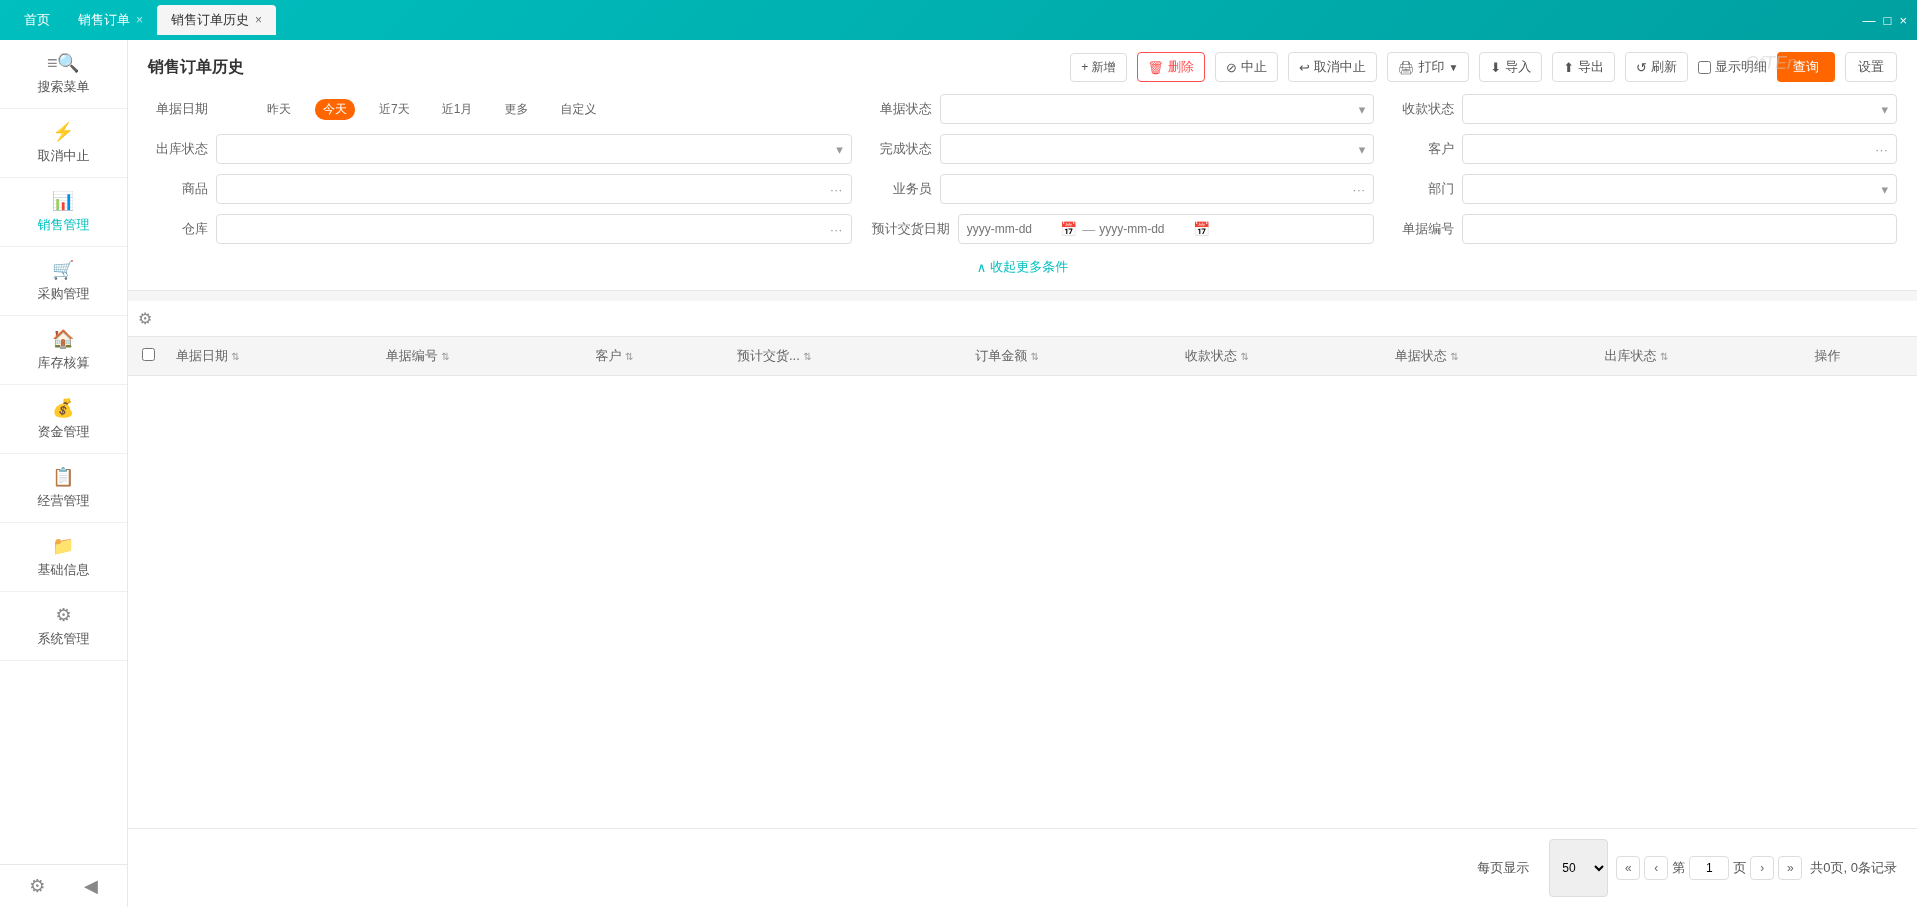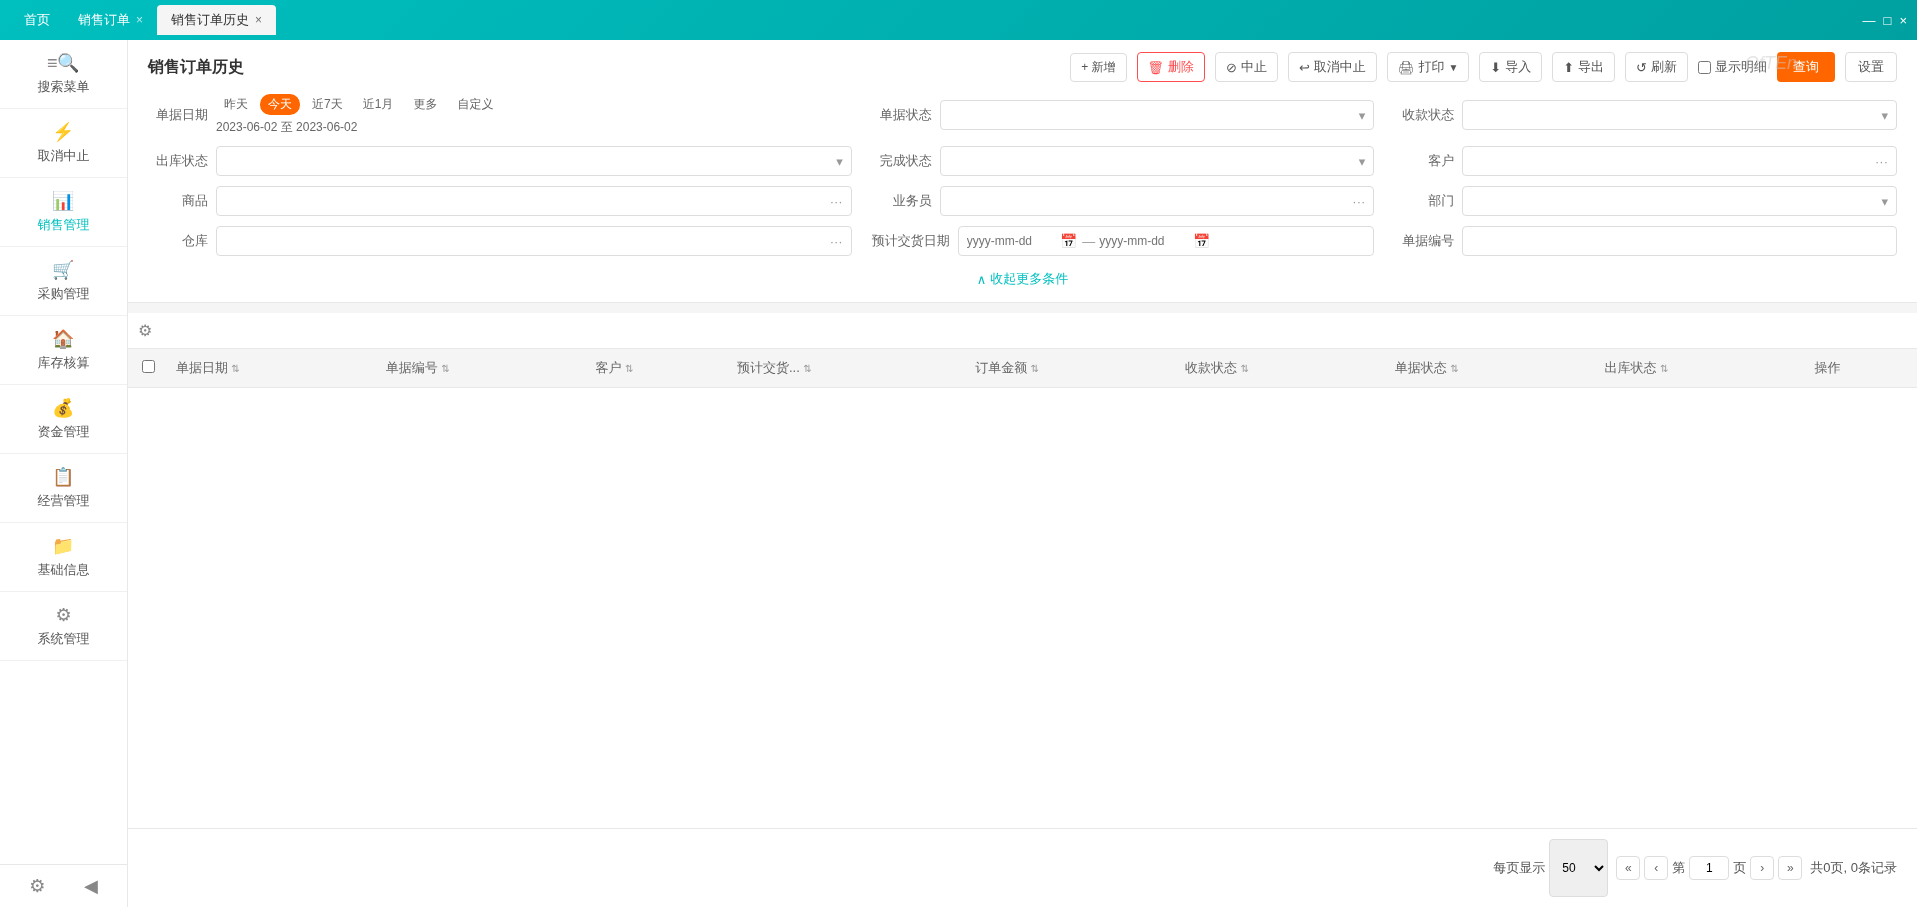--- a/index.html
+++ b/index.html
@@ -192,21 +192,22 @@
       padding: 0 8px;
       background: white;
       position: relative;
     }
     .filter-control .placeholder { color: #bbb; flex: 1; }
     .filter-control .arrow { color: #999; margin-left: auto; }
     .filter-control .dots { color: #999; margin-left: auto; }
     .date-row {
       display: flex;
       align-items: center;
-      gap: 4px;
+      gap: 16px;
+      margin-left: 43px;
     }
     .date-chip {
       padding: 2px 8px;
       border-radius: 10px;
       font-size: 12px;
       cursor: pointer;
       color: #666;
     }
     .date-chip.active {
       background: #ff6600;
@@ -299,21 +300,21 @@
       padding: 10px 20px;
       background: white;
       border-top: 1px solid #e8e8e8;
       gap: 8px;
       color: #555;
       font-size: 13px;
     }
     .page-size-select {
       display: flex;
       align-items: center;
-      gap: 4px;
+      gap: 20px;
     }
     .page-size-box {
       border: 1px solid #ddd;
       border-radius: 4px;
       padding: 20px 8px;
       font-size: 12px;
     }
     .pagination {
       display: flex;
       align-items: center;
@@ -474,21 +475,20 @@
             <span class="filter-label">单据日期</span>
             <div style="display:flex;flex-direction:column;flex:1;gap:2px">
               <div class="date-row">
                 <div class="date-chip">昨天</div>
                 <div class="date-chip active">今天</div>
                 <div class="date-chip">近7天</div>
                 <div class="date-chip">近1月</div>
                 <div class="date-chip">更多</div>
                 <div class="date-chip">自定义</div>
               </div>
-              <span class="date-range-text">2023-06-02 至 2023-06-02</span>
             </div>
           </div>
           <div class="filter-item" style="flex:1;margin-left:20px">
             <span class="filter-label">单据状态</span>
             <div class="filter-control" style="flex:1">
               <span class="placeholder"></span>
               <span class="arrow">▾</span>
             </div>
           </div>
           <div class="filter-item" style="flex:1;margin-left:20px">

